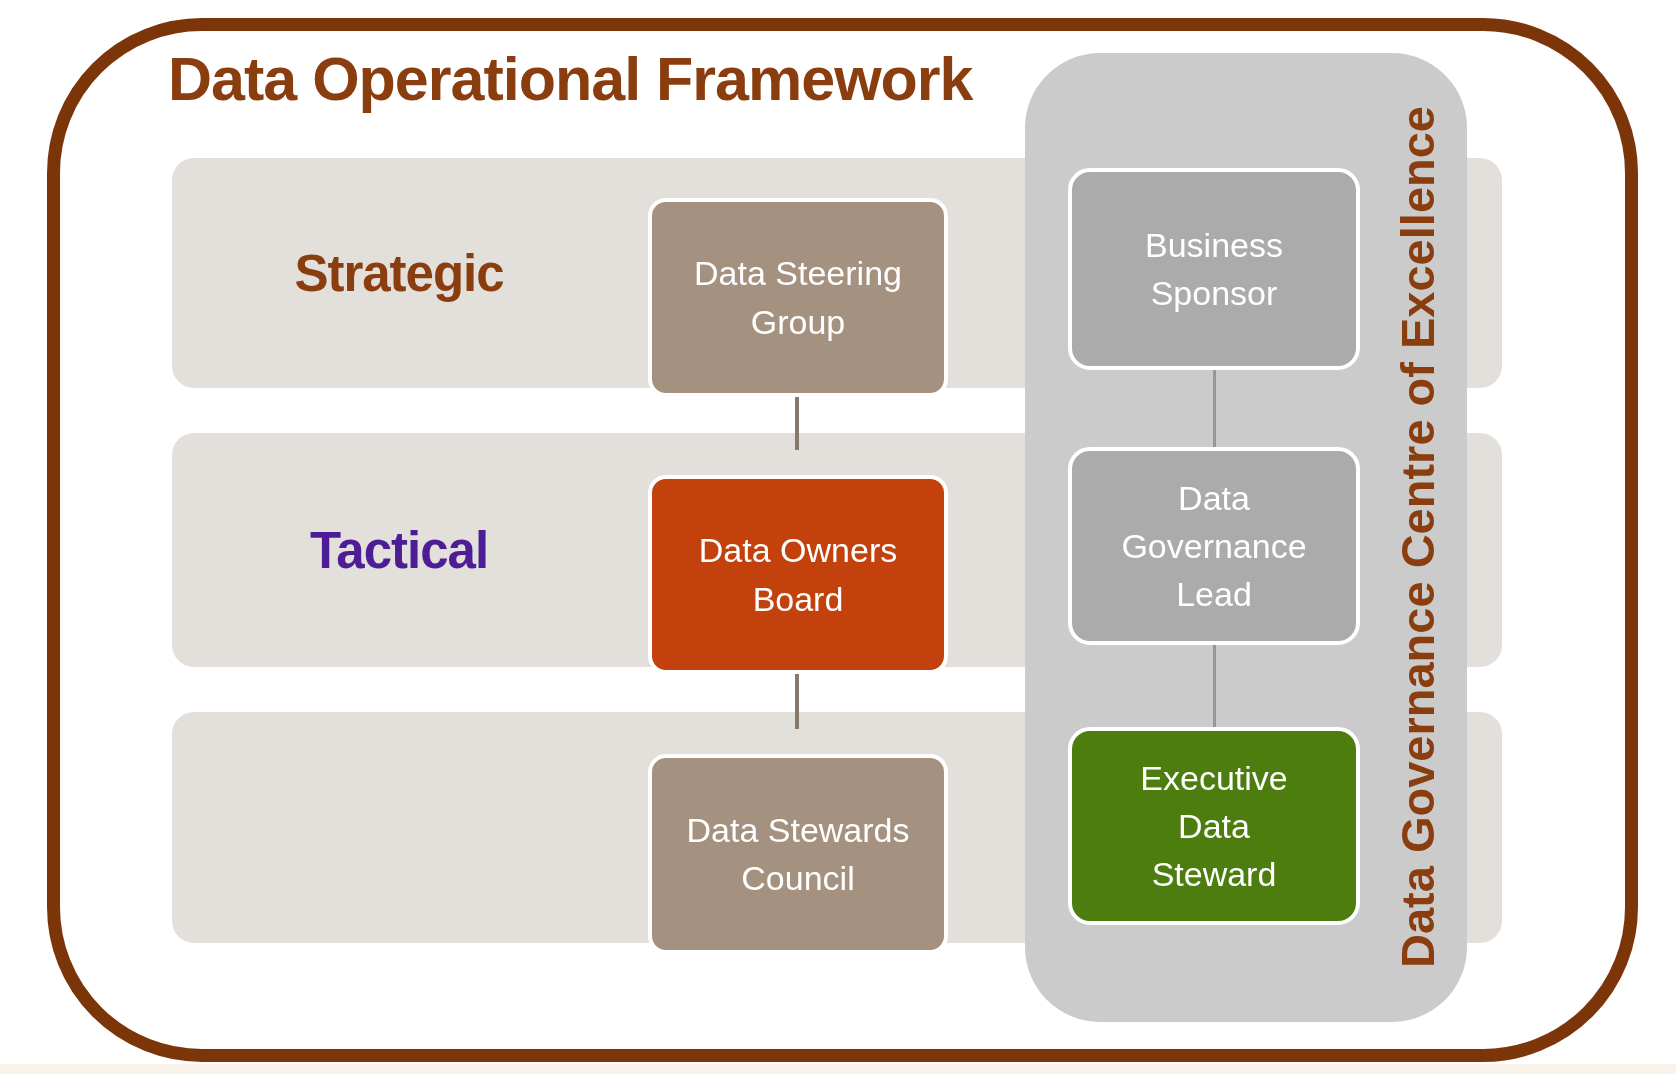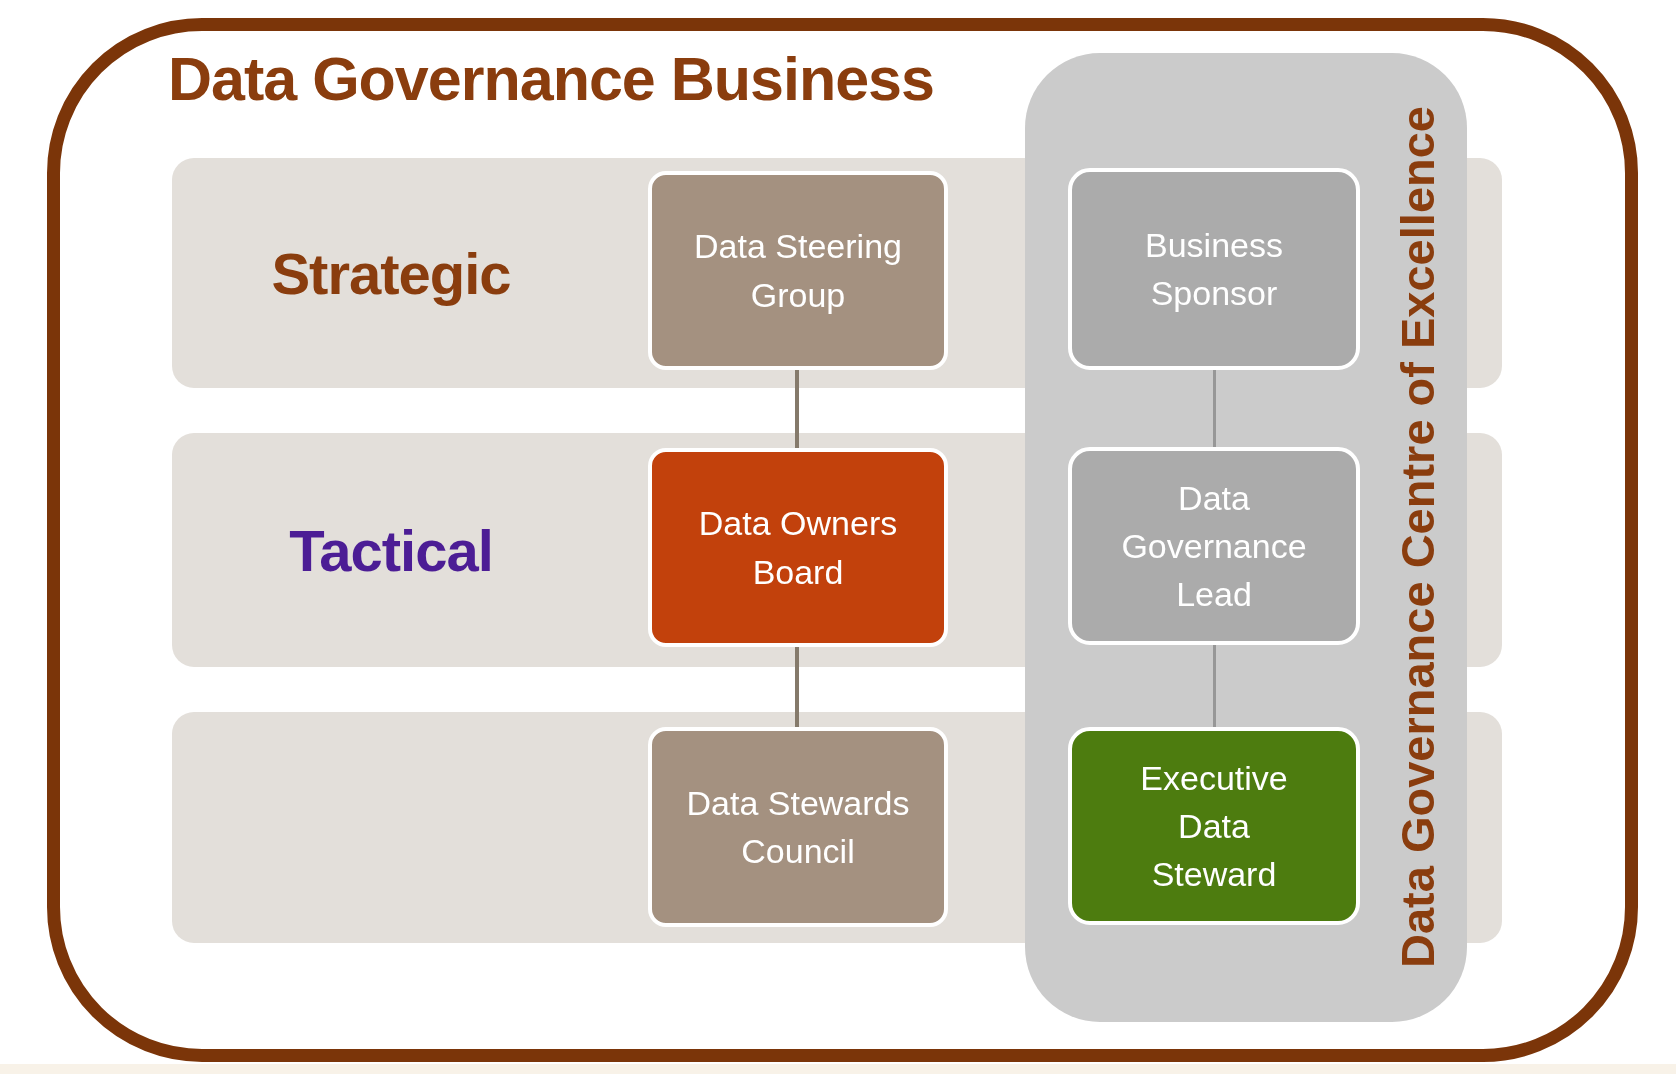--- a/index.html
+++ b/index.html
@@ -22,43 +22,43 @@
     color:#8A3D0E;white-space:nowrap;
   }
   .band{
     position:absolute;left:172px;width:1330px;
     background:#E3DFDA;border-radius:22px;
   }
   .band.b1{top:158px;height:230px}
   .band.b2{top:433px;height:234px}
   .band.b3{top:712px;height:231px}
   .level-label{
-    position:absolute;left:176px;width:430px;
+    position:absolute;left:184px;width:430px;
     display:flex;align-items:center;justify-content:center;
-    font-size:58px;font-weight:bold;letter-spacing:-1px;color:#8A3D0E;
+    font-size:51px;font-weight:bold;letter-spacing:-1px;color:#8A3D0E;
   }
   .level-label.l1{top:158px;height:230px}
   .level-label.l2{top:433px;height:234px}
   .level-label.l3{top:712px;height:231px}
   .conn{position:absolute;}
   .conn.left{left:795px;width:4px;background:#857A6B;}
   .conn.right{left:1213px;width:3px;background:#979797;}
   .conn.cl1{top:368px;height:82px}
   .conn.cl2{top:645px;height:84px}
   .conn.cr1{top:368px;height:81px}
   .conn.cr2{top:643px;height:86px}
   .node{
     position:absolute;box-sizing:border-box;
     display:flex;align-items:center;justify-content:center;
     text-align:center;color:#ffffff;
     font-size:34px;line-height:1.42;
     white-space:pre-line;
     border:4px solid #ffffff;
   }
-  .fbox{left:648px;width:300px;background:#A49180;border-radius:18px;}
+  .fbox{left:648px;width:300px;background:#A49180;border-radius:18px;margin-top:27px;}
   .fbox.f1{top:171px;height:199px}
   .fbox.f2{top:448px;height:199px}
   .fbox.f3{top:727px;height:200px}
   .panel{
     position:absolute;left:1025px;top:53px;width:442px;height:969px;
     background:#CBCBCB;border-radius:75px;
   }
   .cbox{left:1068px;width:292px;background:#ABABAB;border-radius:22px;text-align:center;}
   .cbox.c1{top:168px;height:202px}
   .cbox.c2{top:447px;height:198px}
@@ -108,17 +108,17 @@
 Governance
 Lead</div>
   <div class="node cbox c3" style="background-color: #4d7c0f; color: rgb(255, 255, 255);">Executive
 Data
 Steward</div>
 
   <div class="vlabel" style="color: rgb(138, 61, 14);">Data Governance Centre of Excellence</div>
 
   <div class="frame" style="border-color: rgb(123, 53, 9);"></div>
 
-  <div class="title" style="color: rgb(138, 61, 14);">Data Governance Business</div>
+  <div class="title" style="color: rgb(138, 61, 14);">Data Operational Framework</div>
 
   <div class="bottom-strip"></div>
 
 </div>
 
 </body></html>

